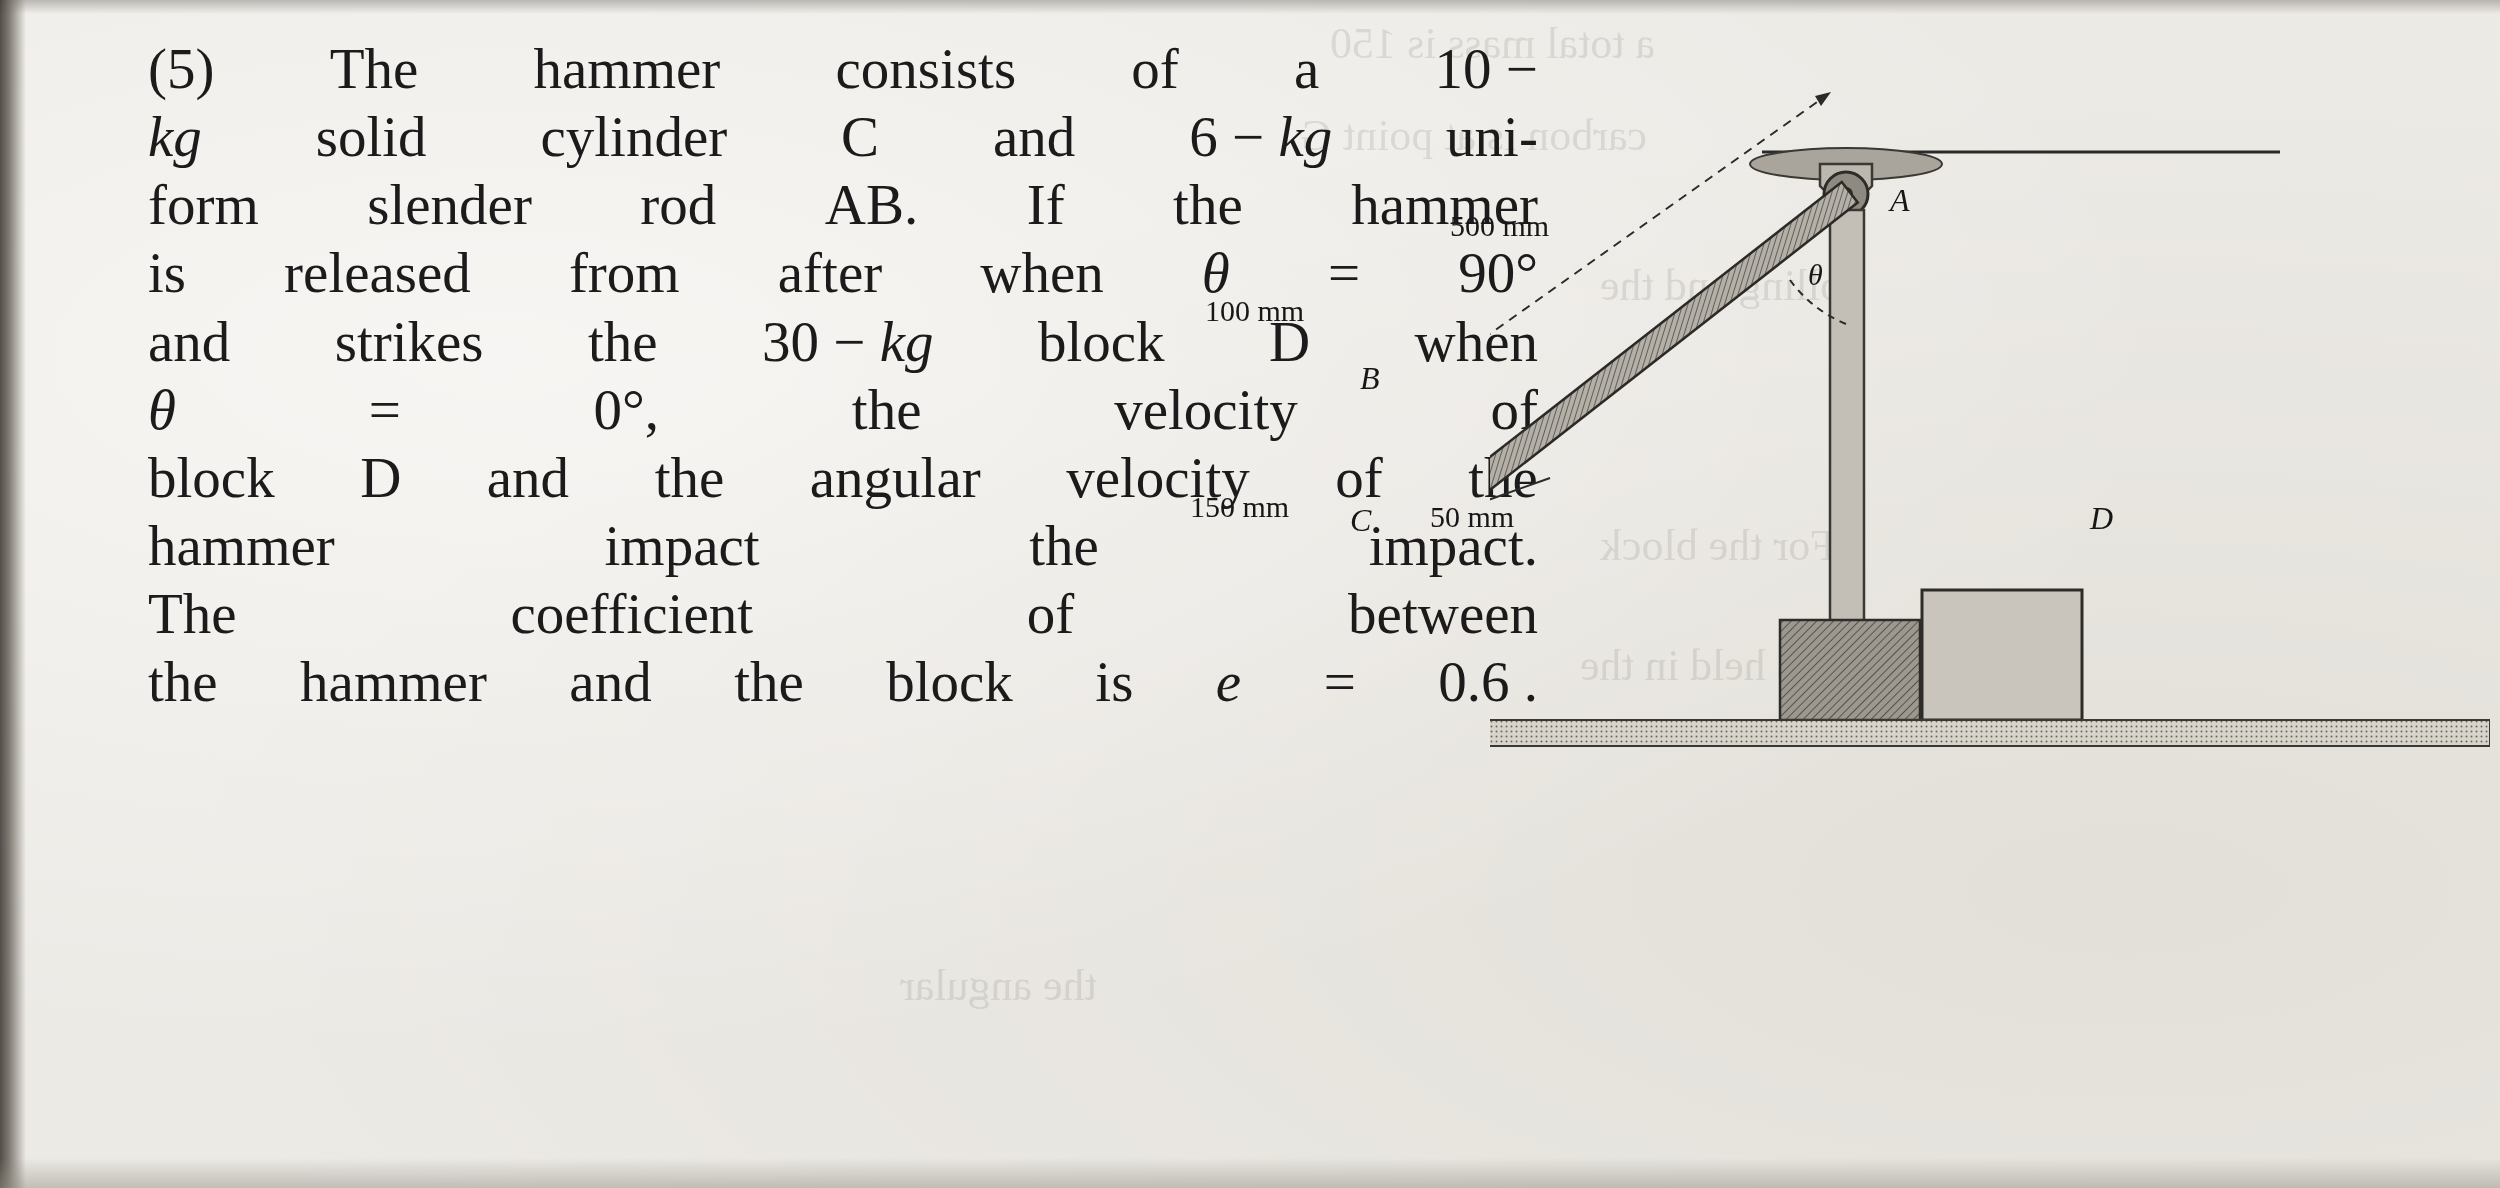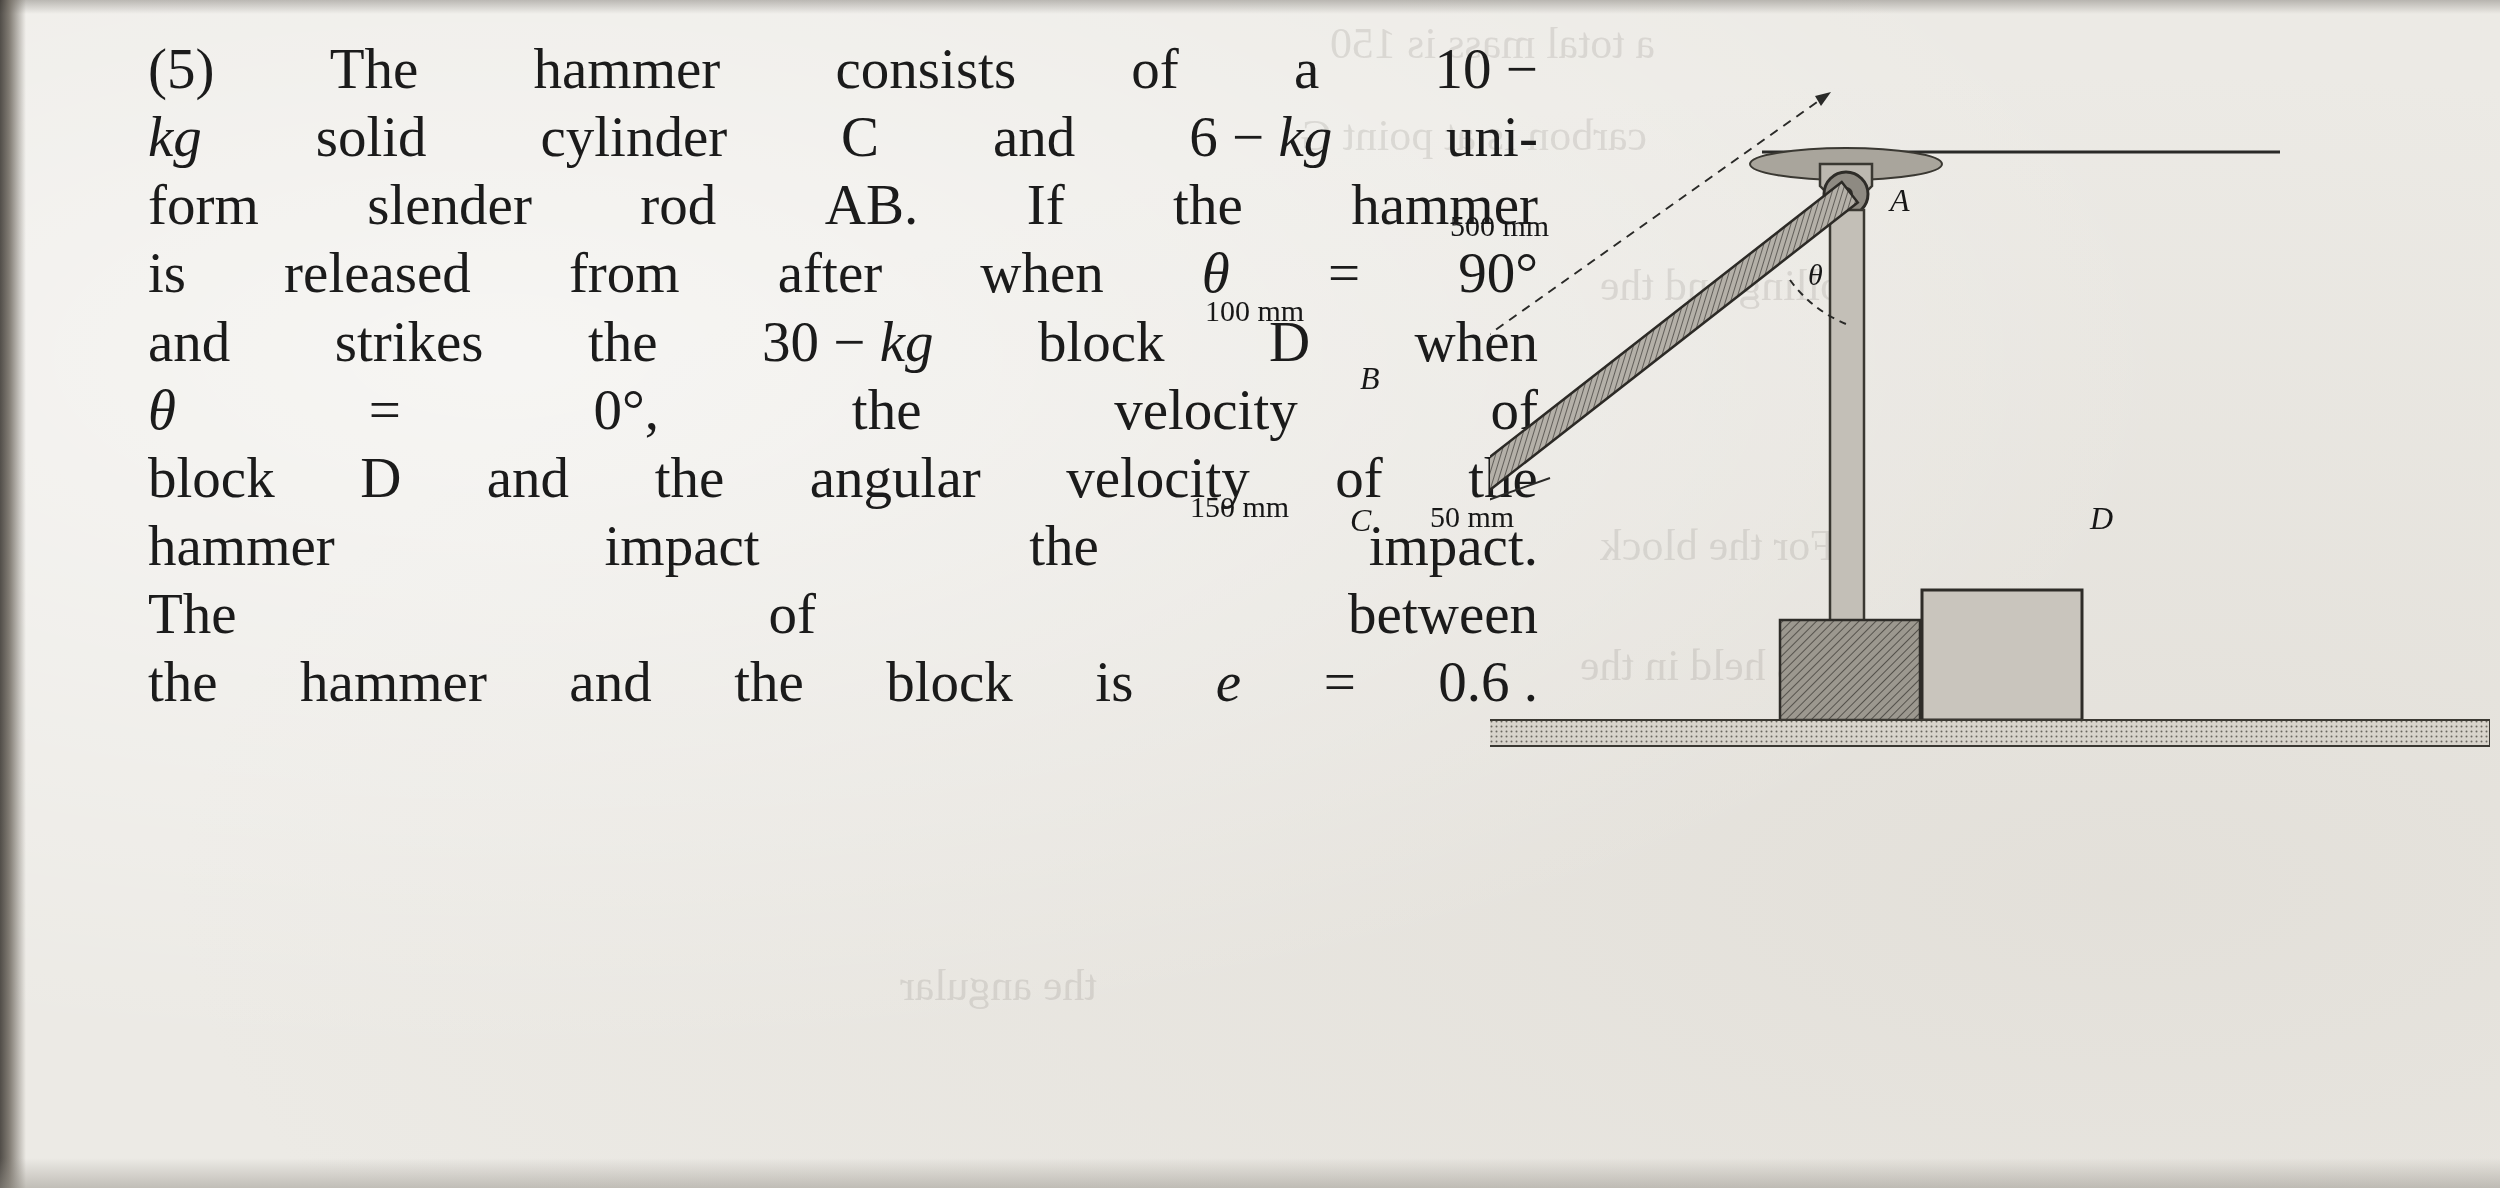--- a/index.html
+++ b/index.html
@@ -169,20 +169,21 @@
         <span>the</span>
     </span>
     <span class="line just">
       <span>hammer</span>
         <span>impact</span>
         <span>the</span>
         <span>impact.</span>
     </span>
     <span class="line just">
       <span>The</span>
+        <span>coefficient</span>
         <span>of</span>
         <span>between</span>
     </span>
     <span class="line just">
       <span>the</span>
         <span>hammer</span>
         <span>and</span>
         <span>the</span>
         <span>block</span>
         <span>is</span>

